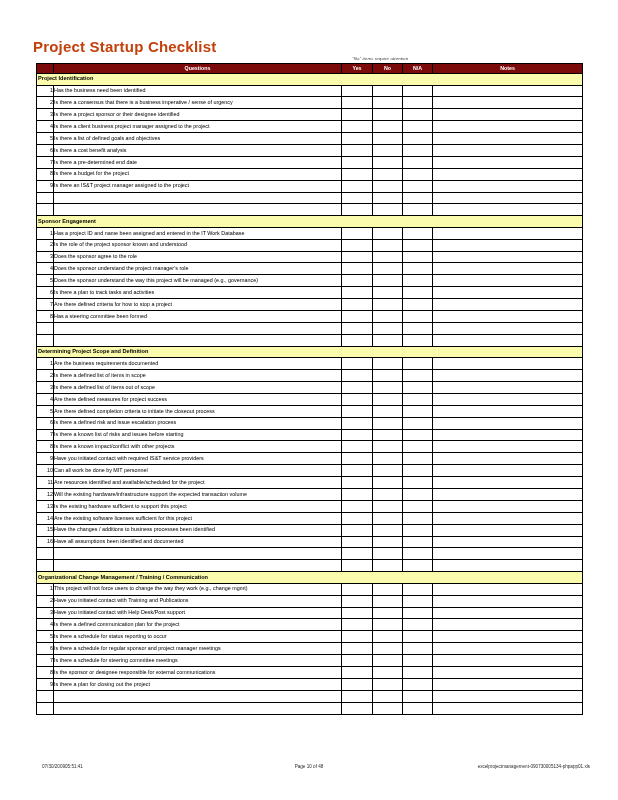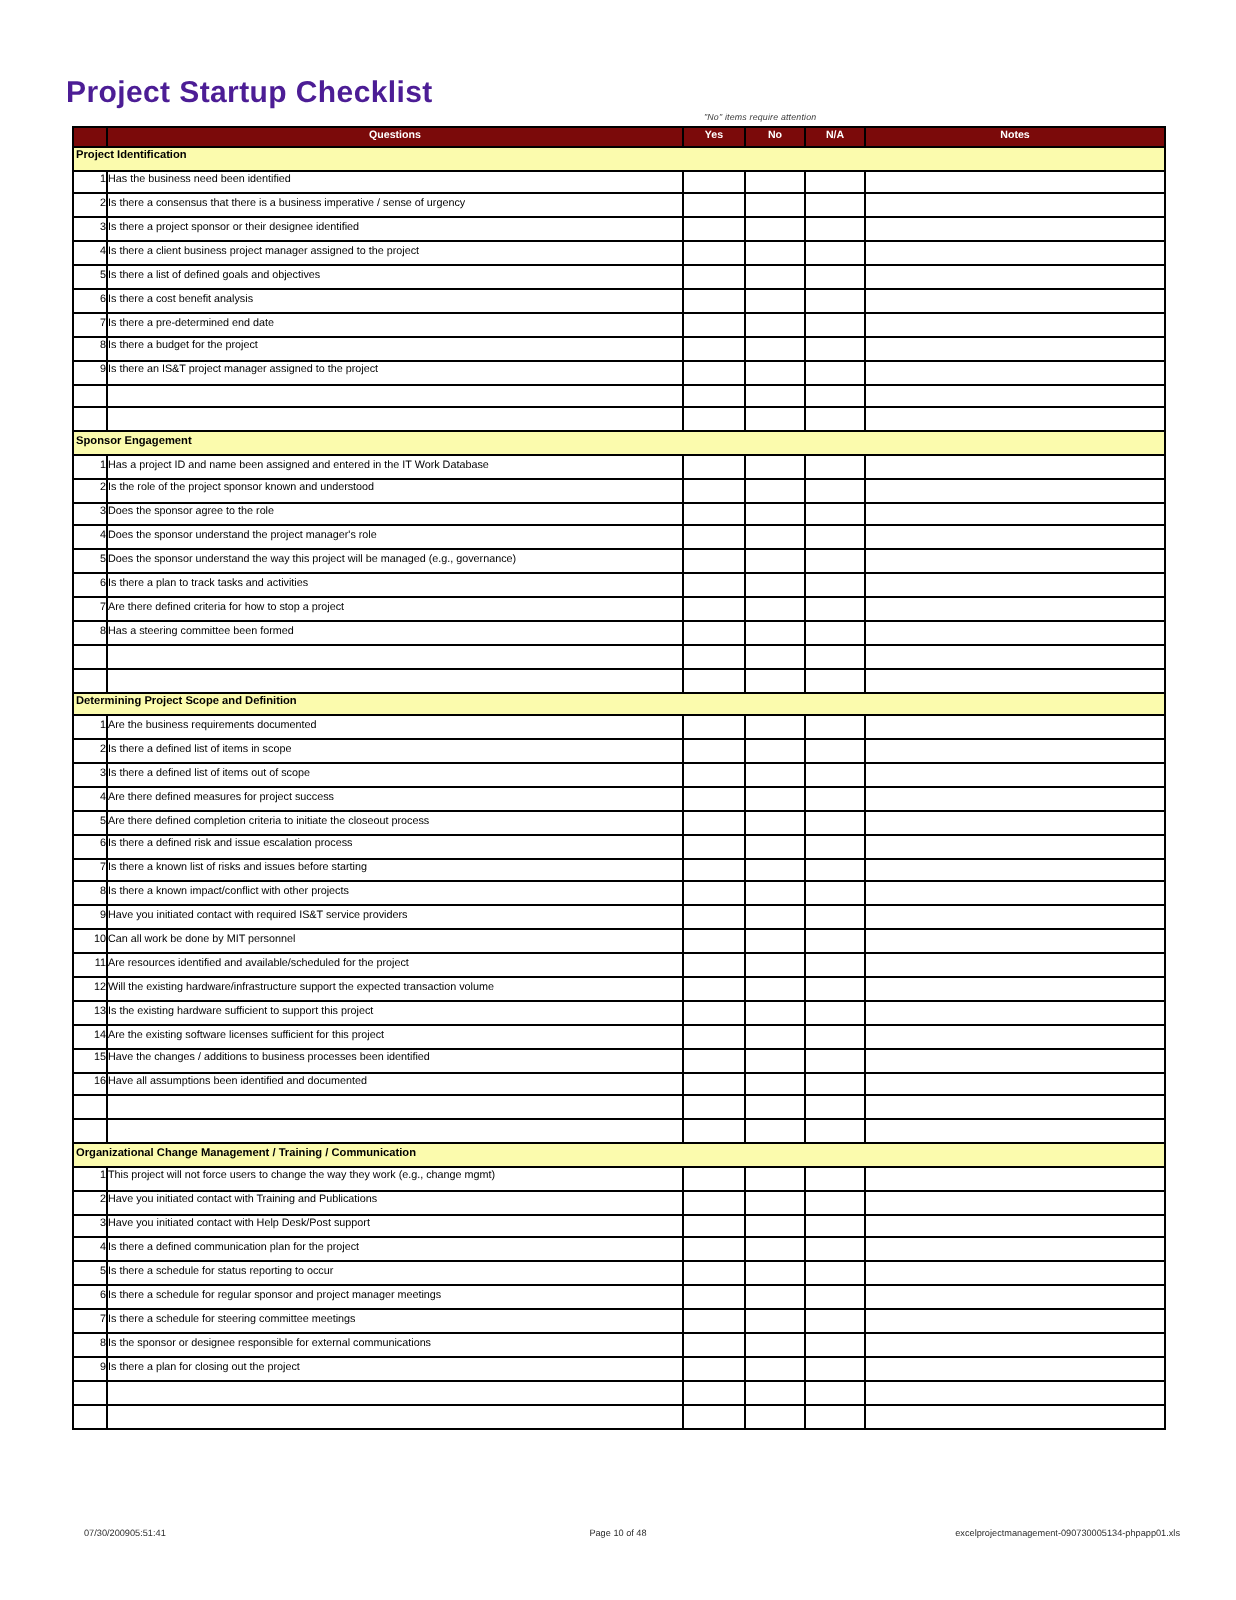--- a/index.html
+++ b/index.html
@@ -23,21 +23,21 @@
     height: 800px;
     background: #ffffff;
   }
 
   .title {
     position: absolute;
     left: 33px;
     top: 38px;
     font-size: 15px;
     font-weight: bold;
-    color: #4c1d95;
+    color: #c2410c;
     letter-spacing: 0.2px;
     white-space: nowrap;
   }
 
   .attention-note {
     position: absolute;
     left: 352px;
     top: 56px;
     font-size: 4.4px;
     font-style: italic;

